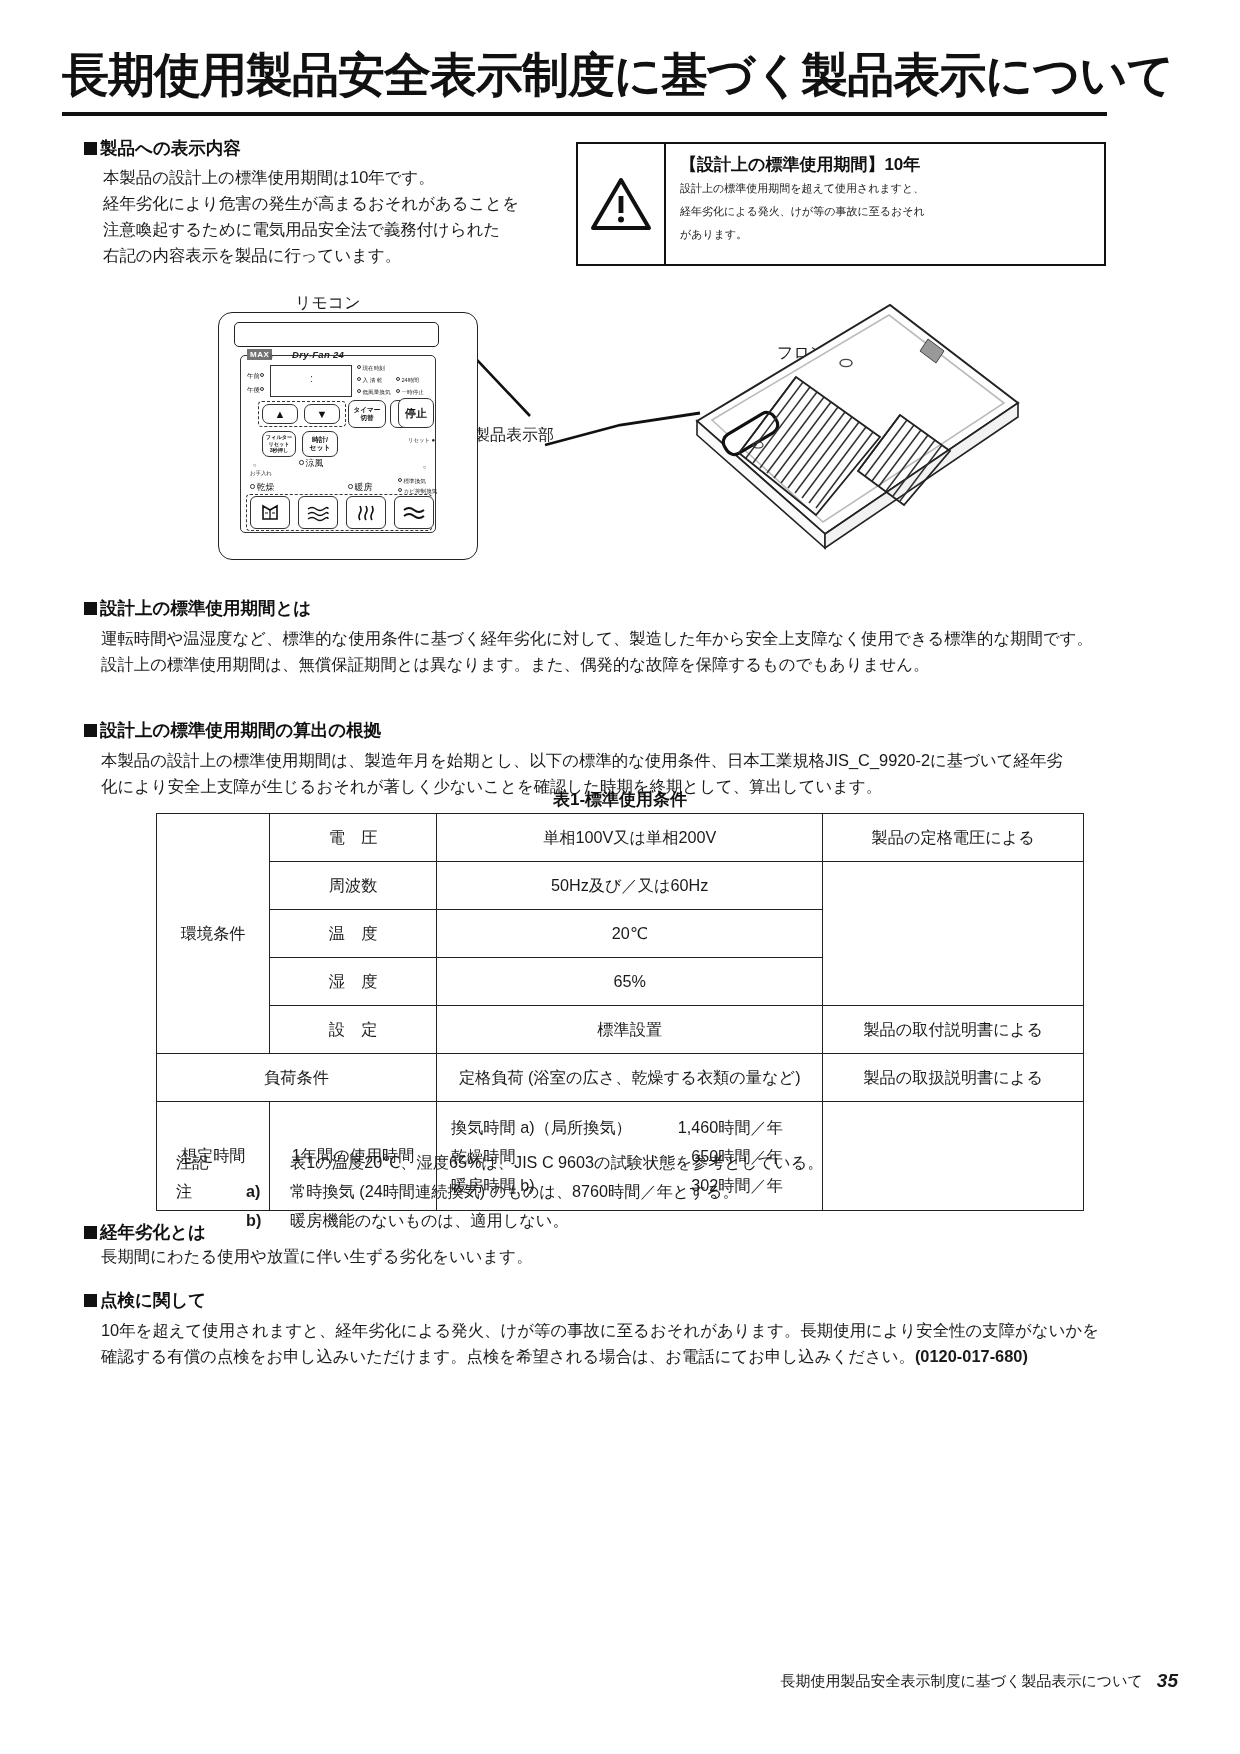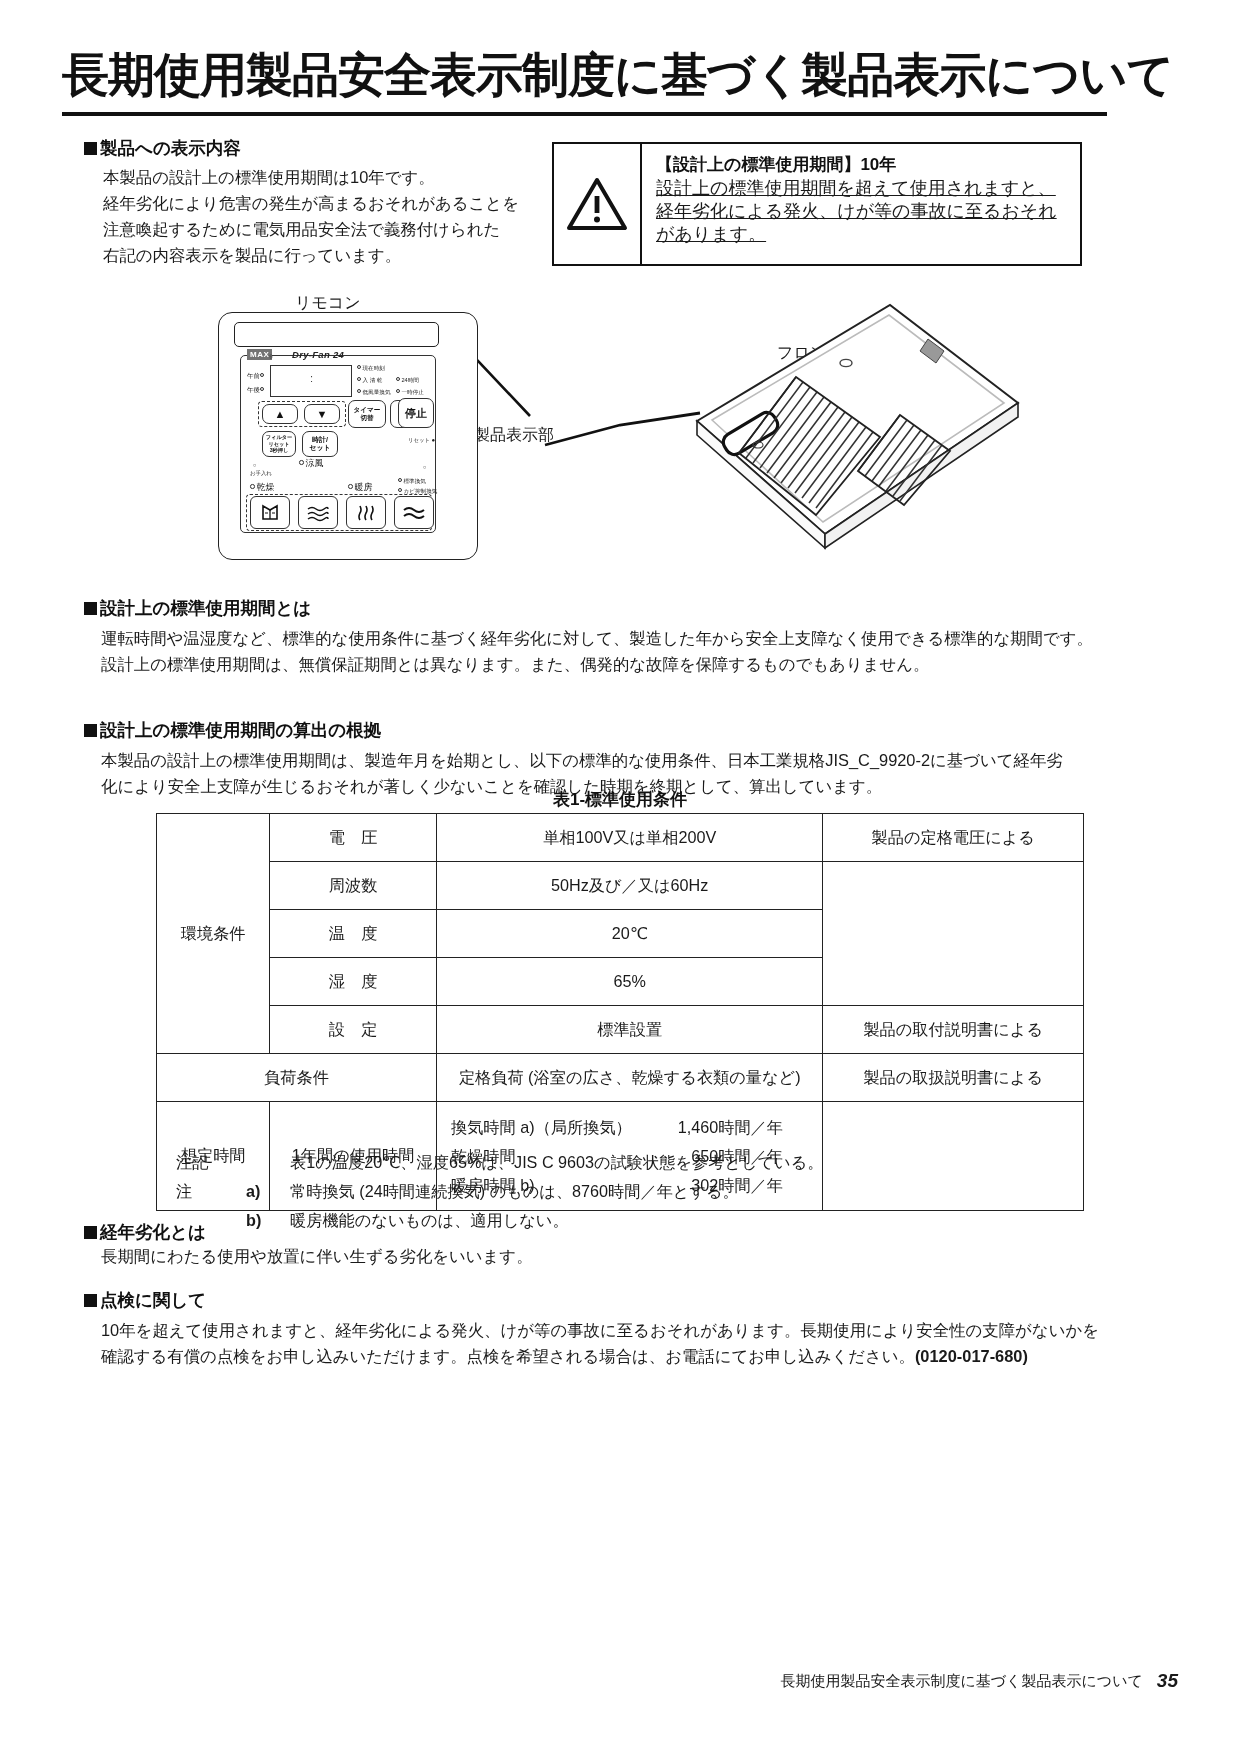--- a/index.html
+++ b/index.html
@@ -64,21 +64,21 @@
     white-space: nowrap;
   }
 
   
   .blk-disp { position: absolute; left: 84px; top: 138px; width: 470px; }
   .blk-disp .lines { margin-top: 5px; margin-left: 19px; }
 
   
   .warnbox {
     position: absolute;
-    left: 552px;
+    left: 576px;
     top: 142px;
     width: 530px;
     height: 124px;
     border: 2px solid #111;
     box-sizing: border-box;
     display: flex;
     background: #fff;
   }
   .warn-ico-cell {
     width: 86px;
@@ -93,25 +93,24 @@
     flex: 1 1 auto;
   }
   .warn-title {
     font-size: 17px;
     font-weight: bold;
     line-height: 24px;
     white-space: nowrap;
     color: #111;
   }
   .warn-body {
-    font-size: 18px;
+    font-size: 11px;
     line-height: 23px;
     white-space: nowrap;
     color: #1a1a1a;
-    text-decoration: underline;
   }
 
   
   .illus { position: absolute; left: 0; top: 285px; width: 1240px; height: 310px; }
   .label-txt {
     position: absolute;
     font-size: 16px;
     color: #1a1a1a;
     white-space: nowrap;
   }

